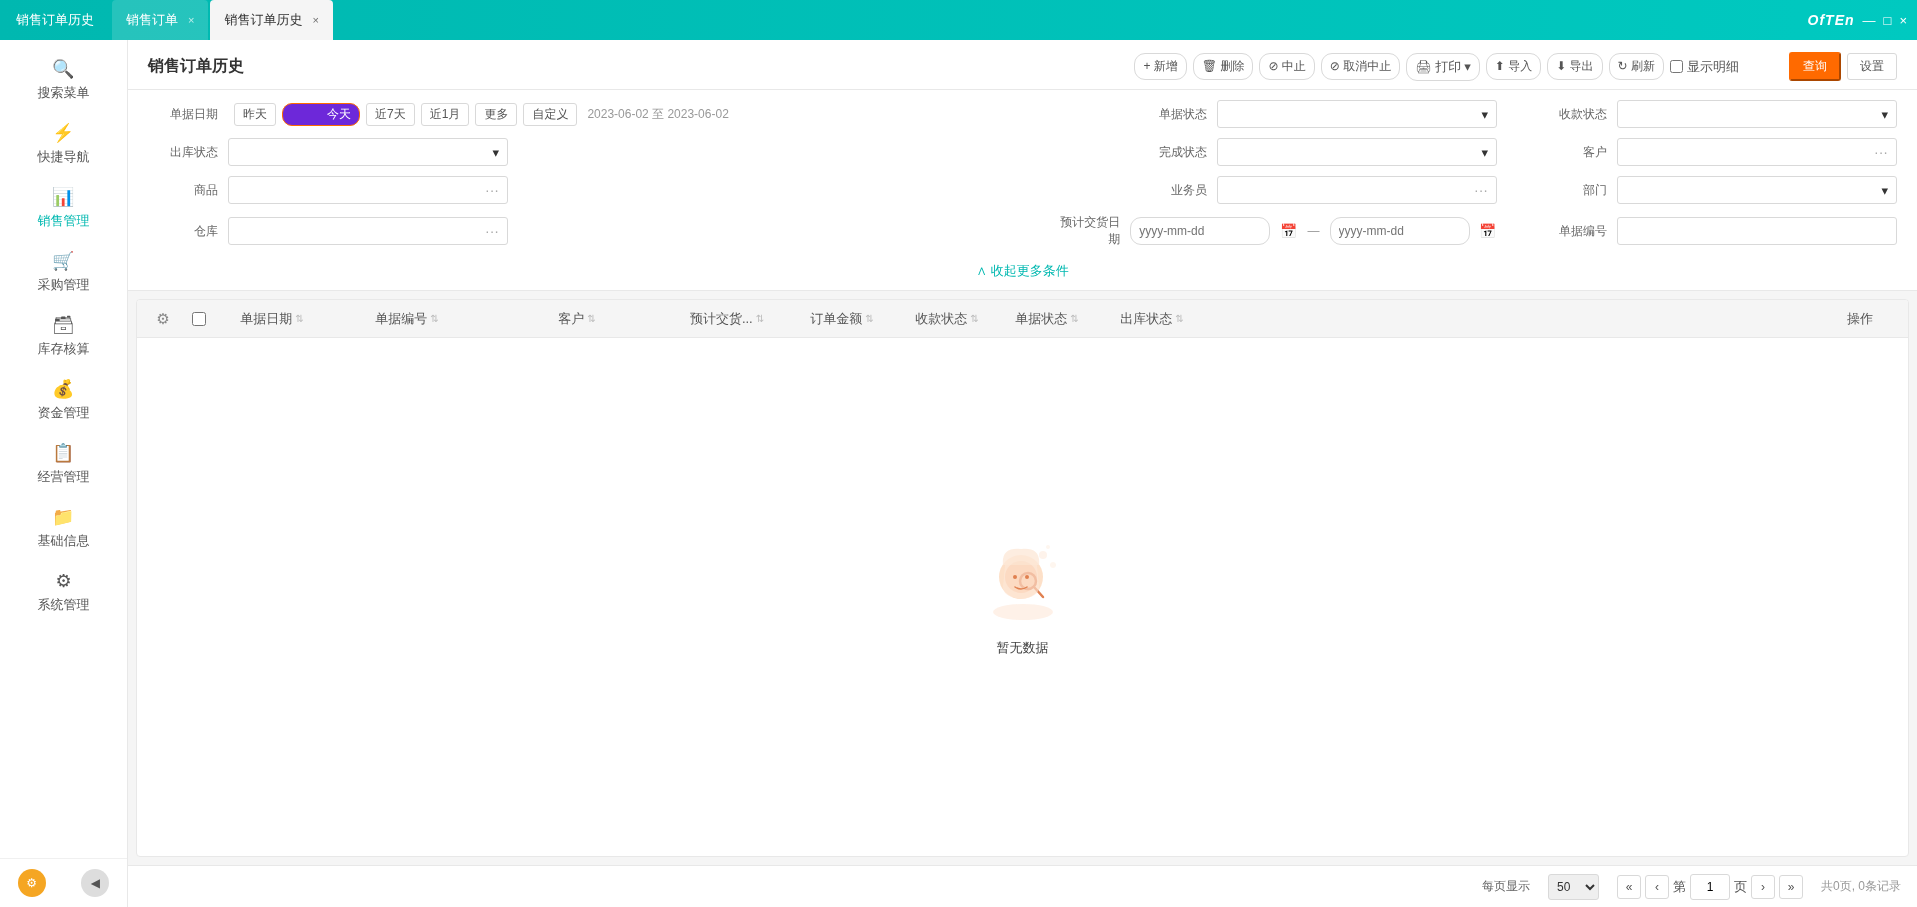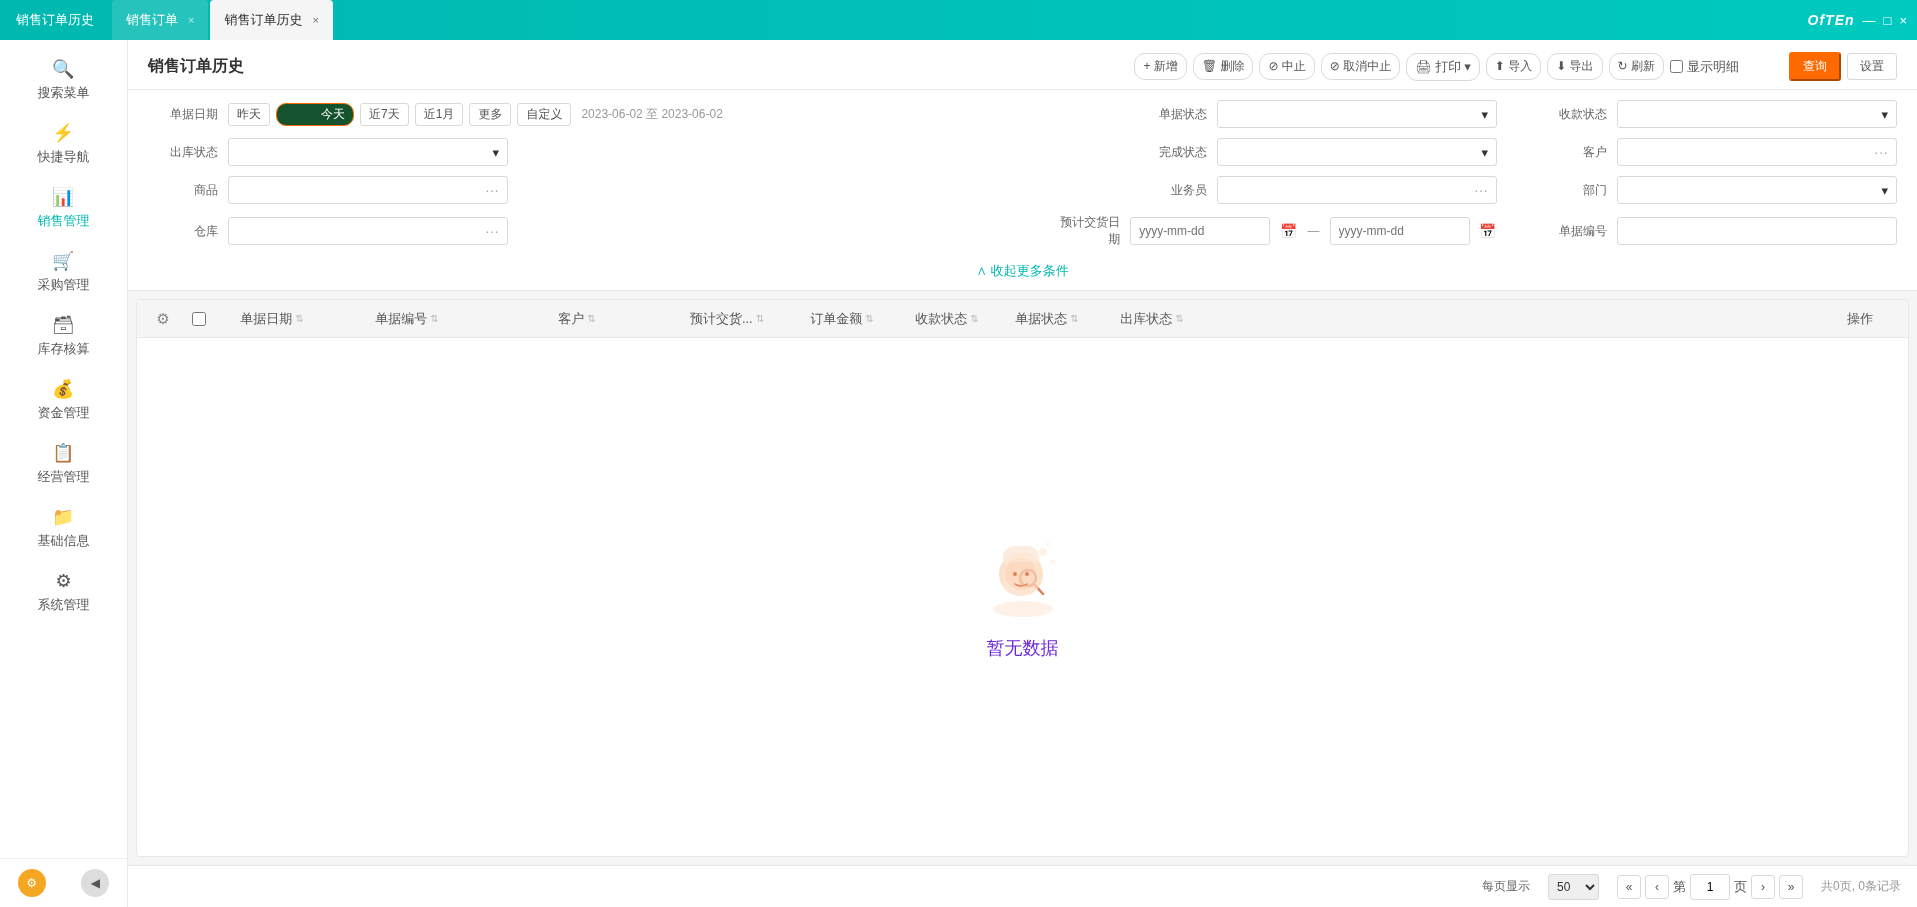--- a/index.html
+++ b/index.html
@@ -196,32 +196,33 @@
       width: 70px;
       text-align: right;
       color: #666;
       font-size: 12px;
       flex-shrink: 0;
     }
     .filter-date-group {
       display: flex;
       align-items: center;
       gap: 6px;
+      margin-left: 6px;
     }
     .date-btn {
       padding: 2px 8px;
       border: 1px solid #d9d9d9;
       border-radius: 3px;
       cursor: pointer;
       font-size: 12px;
       color: #555;
       background: #fff;
     }
     .date-btn.active {
-      background: #14532d;
+      background: #6d28d9;
       color: #fff;
       border-color: #ff6a00;
       border-radius: 10px;
       padding-left: 44px;
     }
     .date-range-text {
       font-size: 12px;
       color: #999;
       margin-left: 4px;
     }
@@ -237,21 +238,21 @@
       background: #fff;
       display: flex;
       align-items: center;
       justify-content: space-between;
       cursor: pointer;
     }
     .filter-input-wide {
       width: 140px;
       height: 28px;
       border: 1px solid #d9d9d9;
-      border-radius: 3px;
+      border-radius: 11px;
       padding: 0 8px;
       font-size: 12px;
       color: #999;
       background: #fff;
     }
     .filter-dots {
       color: #aaa;
       font-size: 14px;
       cursor: pointer;
     }
@@ -330,22 +331,22 @@
       align-items: center;
       justify-content: center;
       gap: 12px;
     }
     .empty-icon {
       width: 100px;
       height: 90px;
       position: relative;
     }
     .empty-text {
-      color: #6d28d9;
-      font-size: 18px;
+      color: #404040;
+      font-size: 13px;
     }
 
     
     .table-footer {
       height: 42px;
       border-top: 1px solid #e8e8e8;
       display: flex;
       align-items: center;
       justify-content: flex-end;
       padding: 0 16px;

